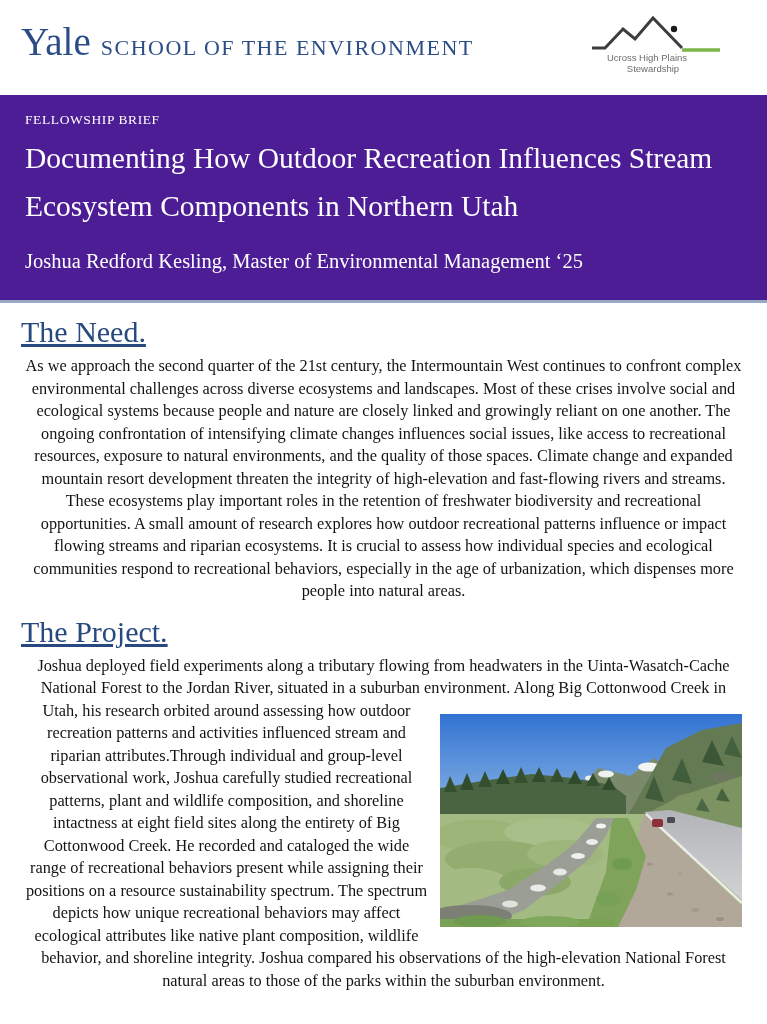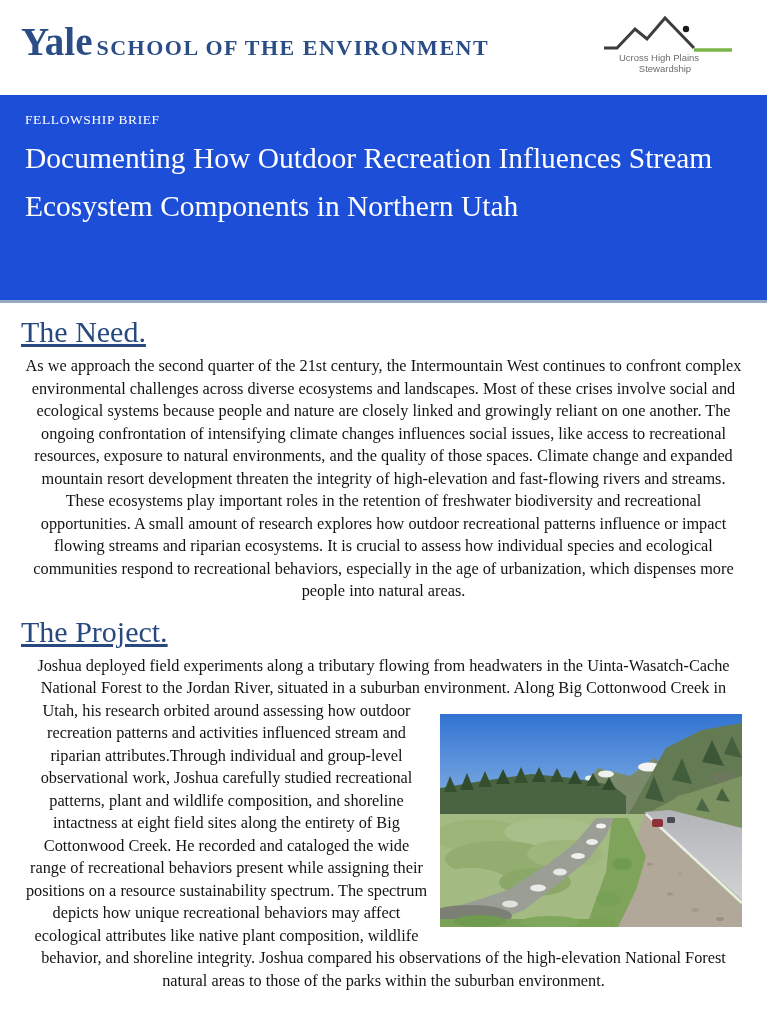--- a/index.html
+++ b/index.html
@@ -6,30 +6,30 @@
   body{
     width:767px;height:1024px;background:#ffffff;overflow:hidden;
     font-family:"Liberation Serif", serif;
   }
   .page{width:767px;height:1024px;position:relative;background:#fff;}
 
   
   .header{height:95px;position:relative;background:#fff;}
   .wordmark{
     position:absolute;left:21px;top:22px;white-space:nowrap;
-    color:#2b4d87;display:flex;align-items:baseline;gap:4px;font-weight:bold;
+    color:#2b4d87;display:flex;align-items:baseline;gap:10px;
   }
   .wordmark .yale{font-size:39px;line-height:1;}
   .wordmark .school{font-size:22px;letter-spacing:1.5px;line-height:1;}
-  .ucross{position:absolute;right:28px;top:12px;width:140px;text-align:center;}
+  .ucross{position:absolute;right:40px;top:12px;width:140px;text-align:center;}
   .ucross svg{display:block;}
 
   
   .banner{
-    height:208px;background:#1d4ed8;color:#ffffff;
+    height:208px;background:#4c1d95;color:#ffffff;
     padding:0 25px;box-sizing:border-box;
     border-bottom:3px solid #98a9c6;
   }
   .eyebrow{padding-top:17px;font-size:13.5px;letter-spacing:.6px;}
   .banner-title{font-size:29.5px;line-height:48px;margin-top:6px;max-width:690px;font-weight:normal;}
   .banner-author{font-size:20.5px;margin-top:13px;}
 
   
   .content{padding:0 25px;color:#131313;}
   .section-heading{
@@ -59,20 +59,21 @@
         <circle cx="87" cy="17" r="3.2" fill="#1a1a1a"></circle>
         <text x="60" y="49" text-anchor="middle" font-family="Liberation Sans, sans-serif" font-size="9.5" fill="#6d6d6d">Ucross High Plains</text>
         <text x="66" y="60" text-anchor="middle" font-family="Liberation Sans, sans-serif" font-size="9.5" fill="#6d6d6d">Stewardship</text>
       </svg>
     </div>
   </div>
 
   <div class="banner">
     <div class="eyebrow">FELLOWSHIP BRIEF</div>
     <h1 class="banner-title">Documenting How Outdoor Recreation Influences Stream Ecosystem Components in Northern Utah</h1>
+    <div class="banner-author">Joshua Redford Kesling, Master of Environmental Management ‘25</div>
   </div>
 
   <div class="content">
 
     <h2 class="section-heading">The Need.</h2>
     <p class="body-text">As we approach the second quarter of the 21st century, the Intermountain West continues to confront complex environmental challenges across diverse ecosystems and landscapes. Most of these crises involve social and ecological systems because people and nature are closely linked and growingly reliant on one another. The ongoing confrontation of intensifying climate changes influences social issues, like access to recreational resources, exposure to natural environments, and the quality of those spaces. Climate change and expanded mountain resort development threaten the integrity of high-elevation and fast-flowing rivers and streams. These ecosystems play important roles in the retention of freshwater biodiversity and recreational opportunities. A small amount of research explores how outdoor recreational patterns influence or impact flowing streams and riparian ecosystems. It is crucial to assess how individual species and ecological communities respond to recreational behaviors, especially in the age of urbanization, which dispenses more people into natural areas.</p>
 
     <h2 class="section-heading">The Project.</h2>
     <p class="body-text">
       <span>Joshua deployed field experiments along a tributary flowing from headwaters in the Uinta-Wasatch-Cache National Forest to the Jordan River, situated in a suburban environment. Along Big Cottonwood Creek in</span>

